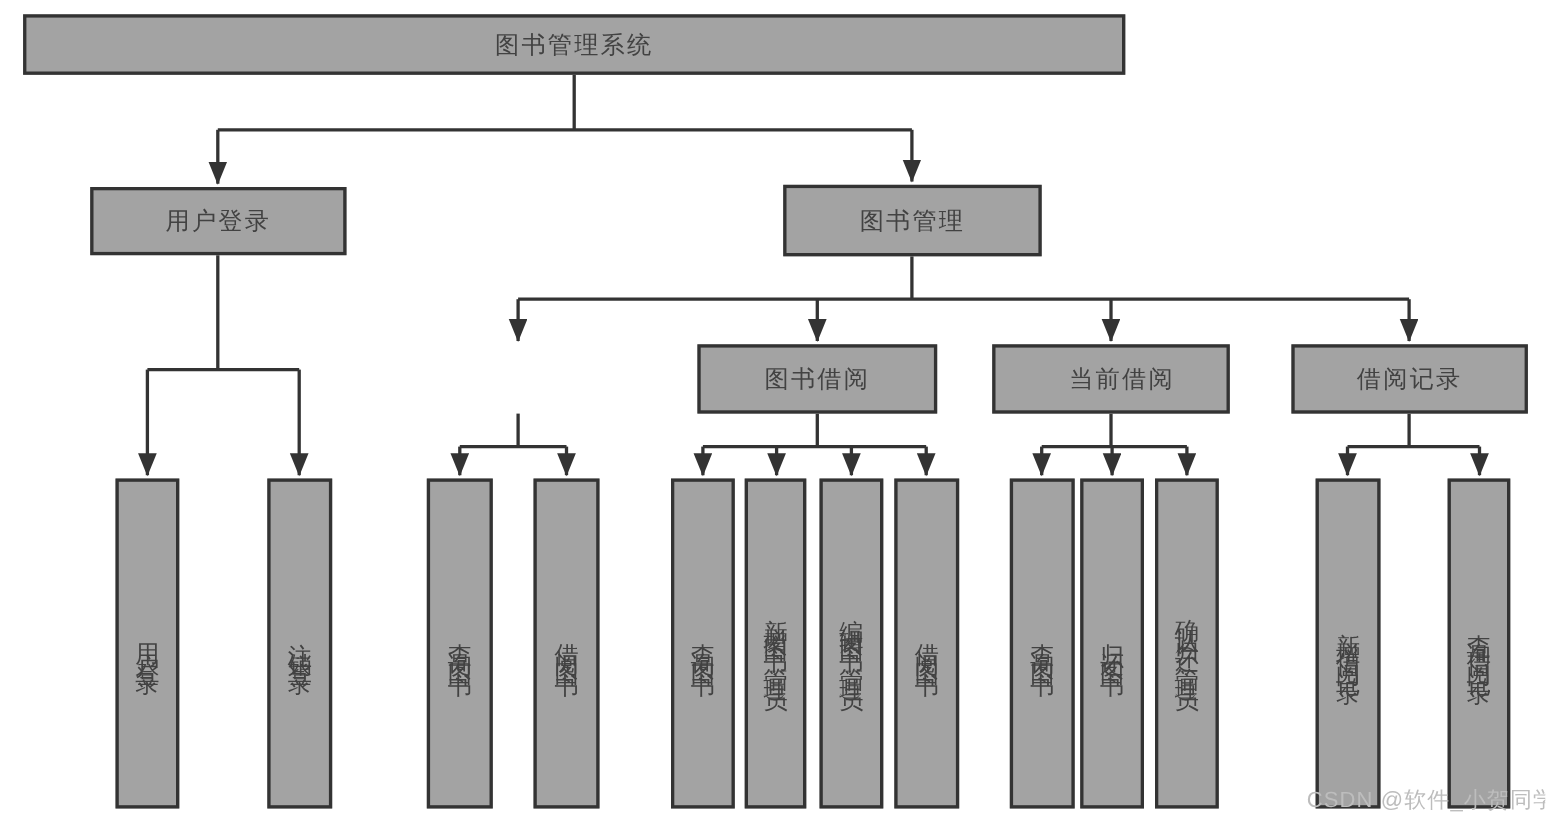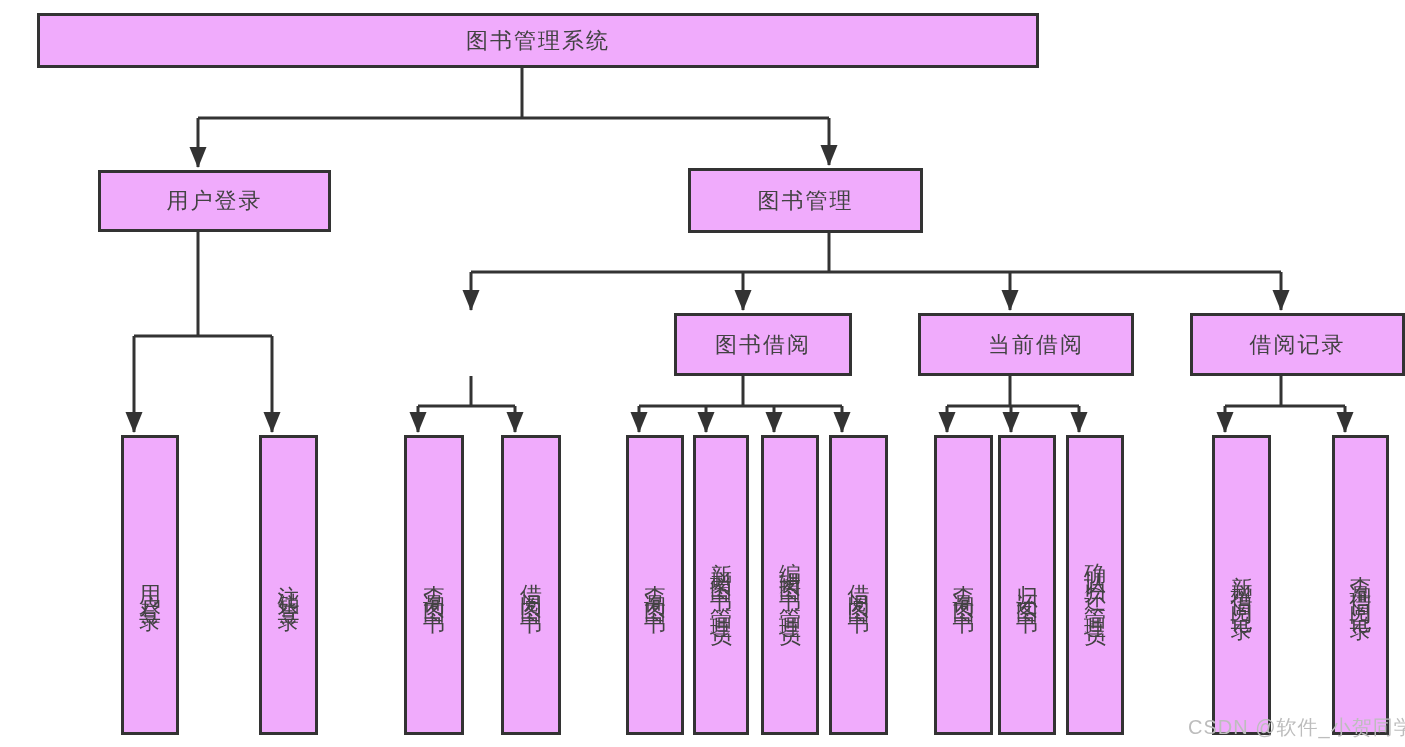--- a/index.html
+++ b/index.html
@@ -18,26 +18,25 @@
   .connectors {
     position: absolute;
     left: 0;
     top: 0;
     z-index: 0;
   }
   .box {
     position: absolute;
     box-sizing: border-box;
     border: 3px solid #333333;
-    background: #f0abfc;
+    background: #a3a3a3;
     display: flex;
     align-items: center;
     justify-content: center;
     z-index: 1;
-    margin-left: 16px;
   }
   .h-label {
     font-size: 22px;
     color: #424242;
     letter-spacing: 2px;
     white-space: nowrap;
   }
   .leaf .v-label {
     writing-mode: vertical-rl;
     text-orientation: mixed;
@@ -112,25 +111,25 @@
     </g>
   </svg>
 
   <div class="box" style="left:21px; top:13px; width:1002px; height:55px;">
     <span class="h-label">图书管理系统</span>
   </div>
 
   <div class="box" style="left:82px; top:170px; width:233px; height:62px;">
     <span class="h-label">用户登录</span>
   </div>
-  <div class="box" style="left:672px; top:168px; width:235px; height:65px;">
+  <div class="box" style="left:712px; top:168px; width:235px; height:65px;">
     <span class="h-label">图书管理</span>
   </div>
 
-  <div class="box" style="left:658px; top:313px; width:178px; height:63px;">
+  <div class="box" style="left:634px; top:313px; width:218px; height:63px;">
     <span class="h-label">图书借阅</span>
   </div>
   <div class="box" style="left:902px; top:313px; width:216px; height:63px;padding-left:20px;">
     <span class="h-label">当前借阅</span>
   </div>
   <div class="box" style="left:1174px; top:313px; width:215px; height:63px;">
     <span class="h-label">借阅记录</span>
   </div>
 
   <div class="box leaf" style="left:105px; top:435px; width:58px; height:300px;">

